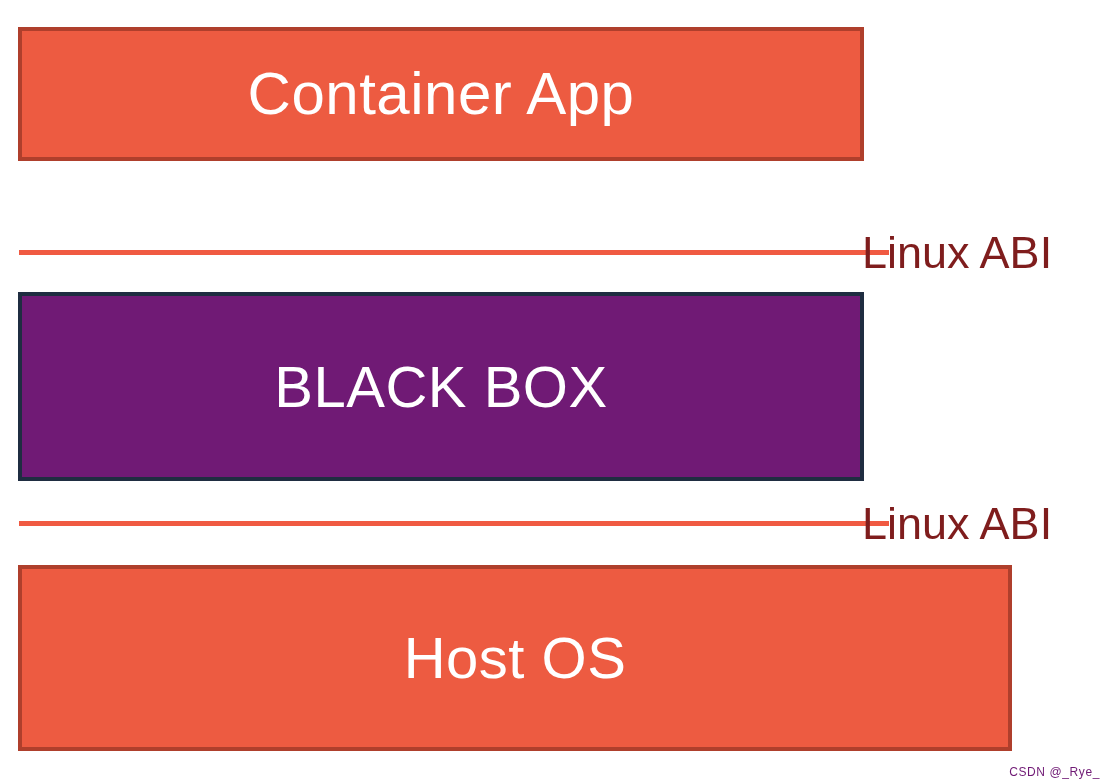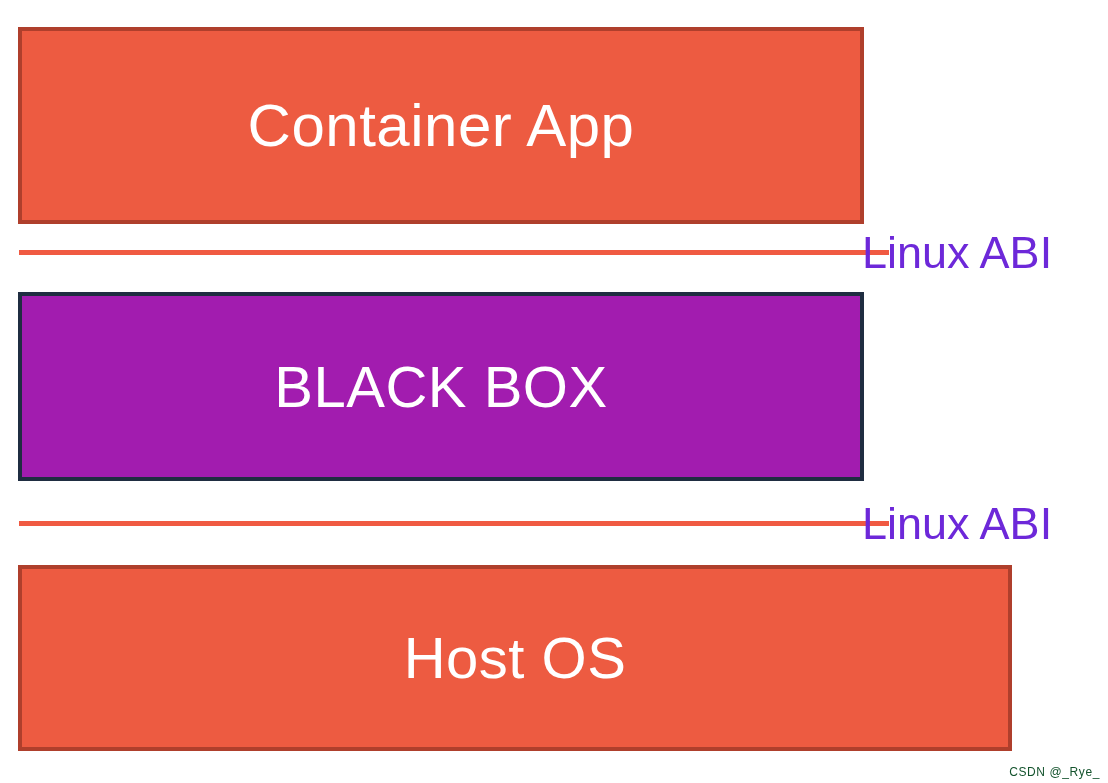--- a/index.html
+++ b/index.html
@@ -34,32 +34,32 @@
     font-weight: 400;
     line-height: 1;
     white-space: nowrap;
     letter-spacing: 0.5px;
   }
 
   #box-container-app {
     left: 18px;
     top: 27px;
     width: 846px;
-    height: 197px;
+    height: 134px;
     background: #ED5B41;
     border-color: #AF3F2C;
   }
   #box-container-app .layer-label { font-size: 60px; }
 
   #box-black-box {
     left: 18px;
     top: 292px;
     width: 846px;
     height: 189px;
-    background: #a21caf;
+    background: #701a75;
     border-color: #1F2D41;
   }
   #box-black-box .layer-label { font-size: 58px; }
 
   #box-host-os {
     left: 18px;
     top: 565px;
     width: 994px;
     height: 186px;
     background: #ED5B41;
@@ -82,36 +82,36 @@
     height: 5px;
     background: #F05A42;
   }
   .abi-label {
     position: absolute;
     left: 862px;
     top: 0;
     height: 60px;
     display: flex;
     align-items: center;
-    color: #6d28d9;
+    color: #7f1d1d;
     font-family: "Liberation Sans", sans-serif;
     font-size: 45px;
     line-height: 1;
     white-space: nowrap;
   }
 
   #abi-row-top    { top: 222px; }
   #abi-row-bottom { top: 493px; }
 
   
   #watermark {
     position: absolute;
     right: 8px;
     bottom: 4px;
-    color: #14532d;
+    color: #701a75;
     font-family: "Liberation Sans", sans-serif;
     font-size: 12px;
     letter-spacing: 0.6px;
     white-space: nowrap;
   }
 </style>
 </head>
 <body>
 
 <div id="canvas">

